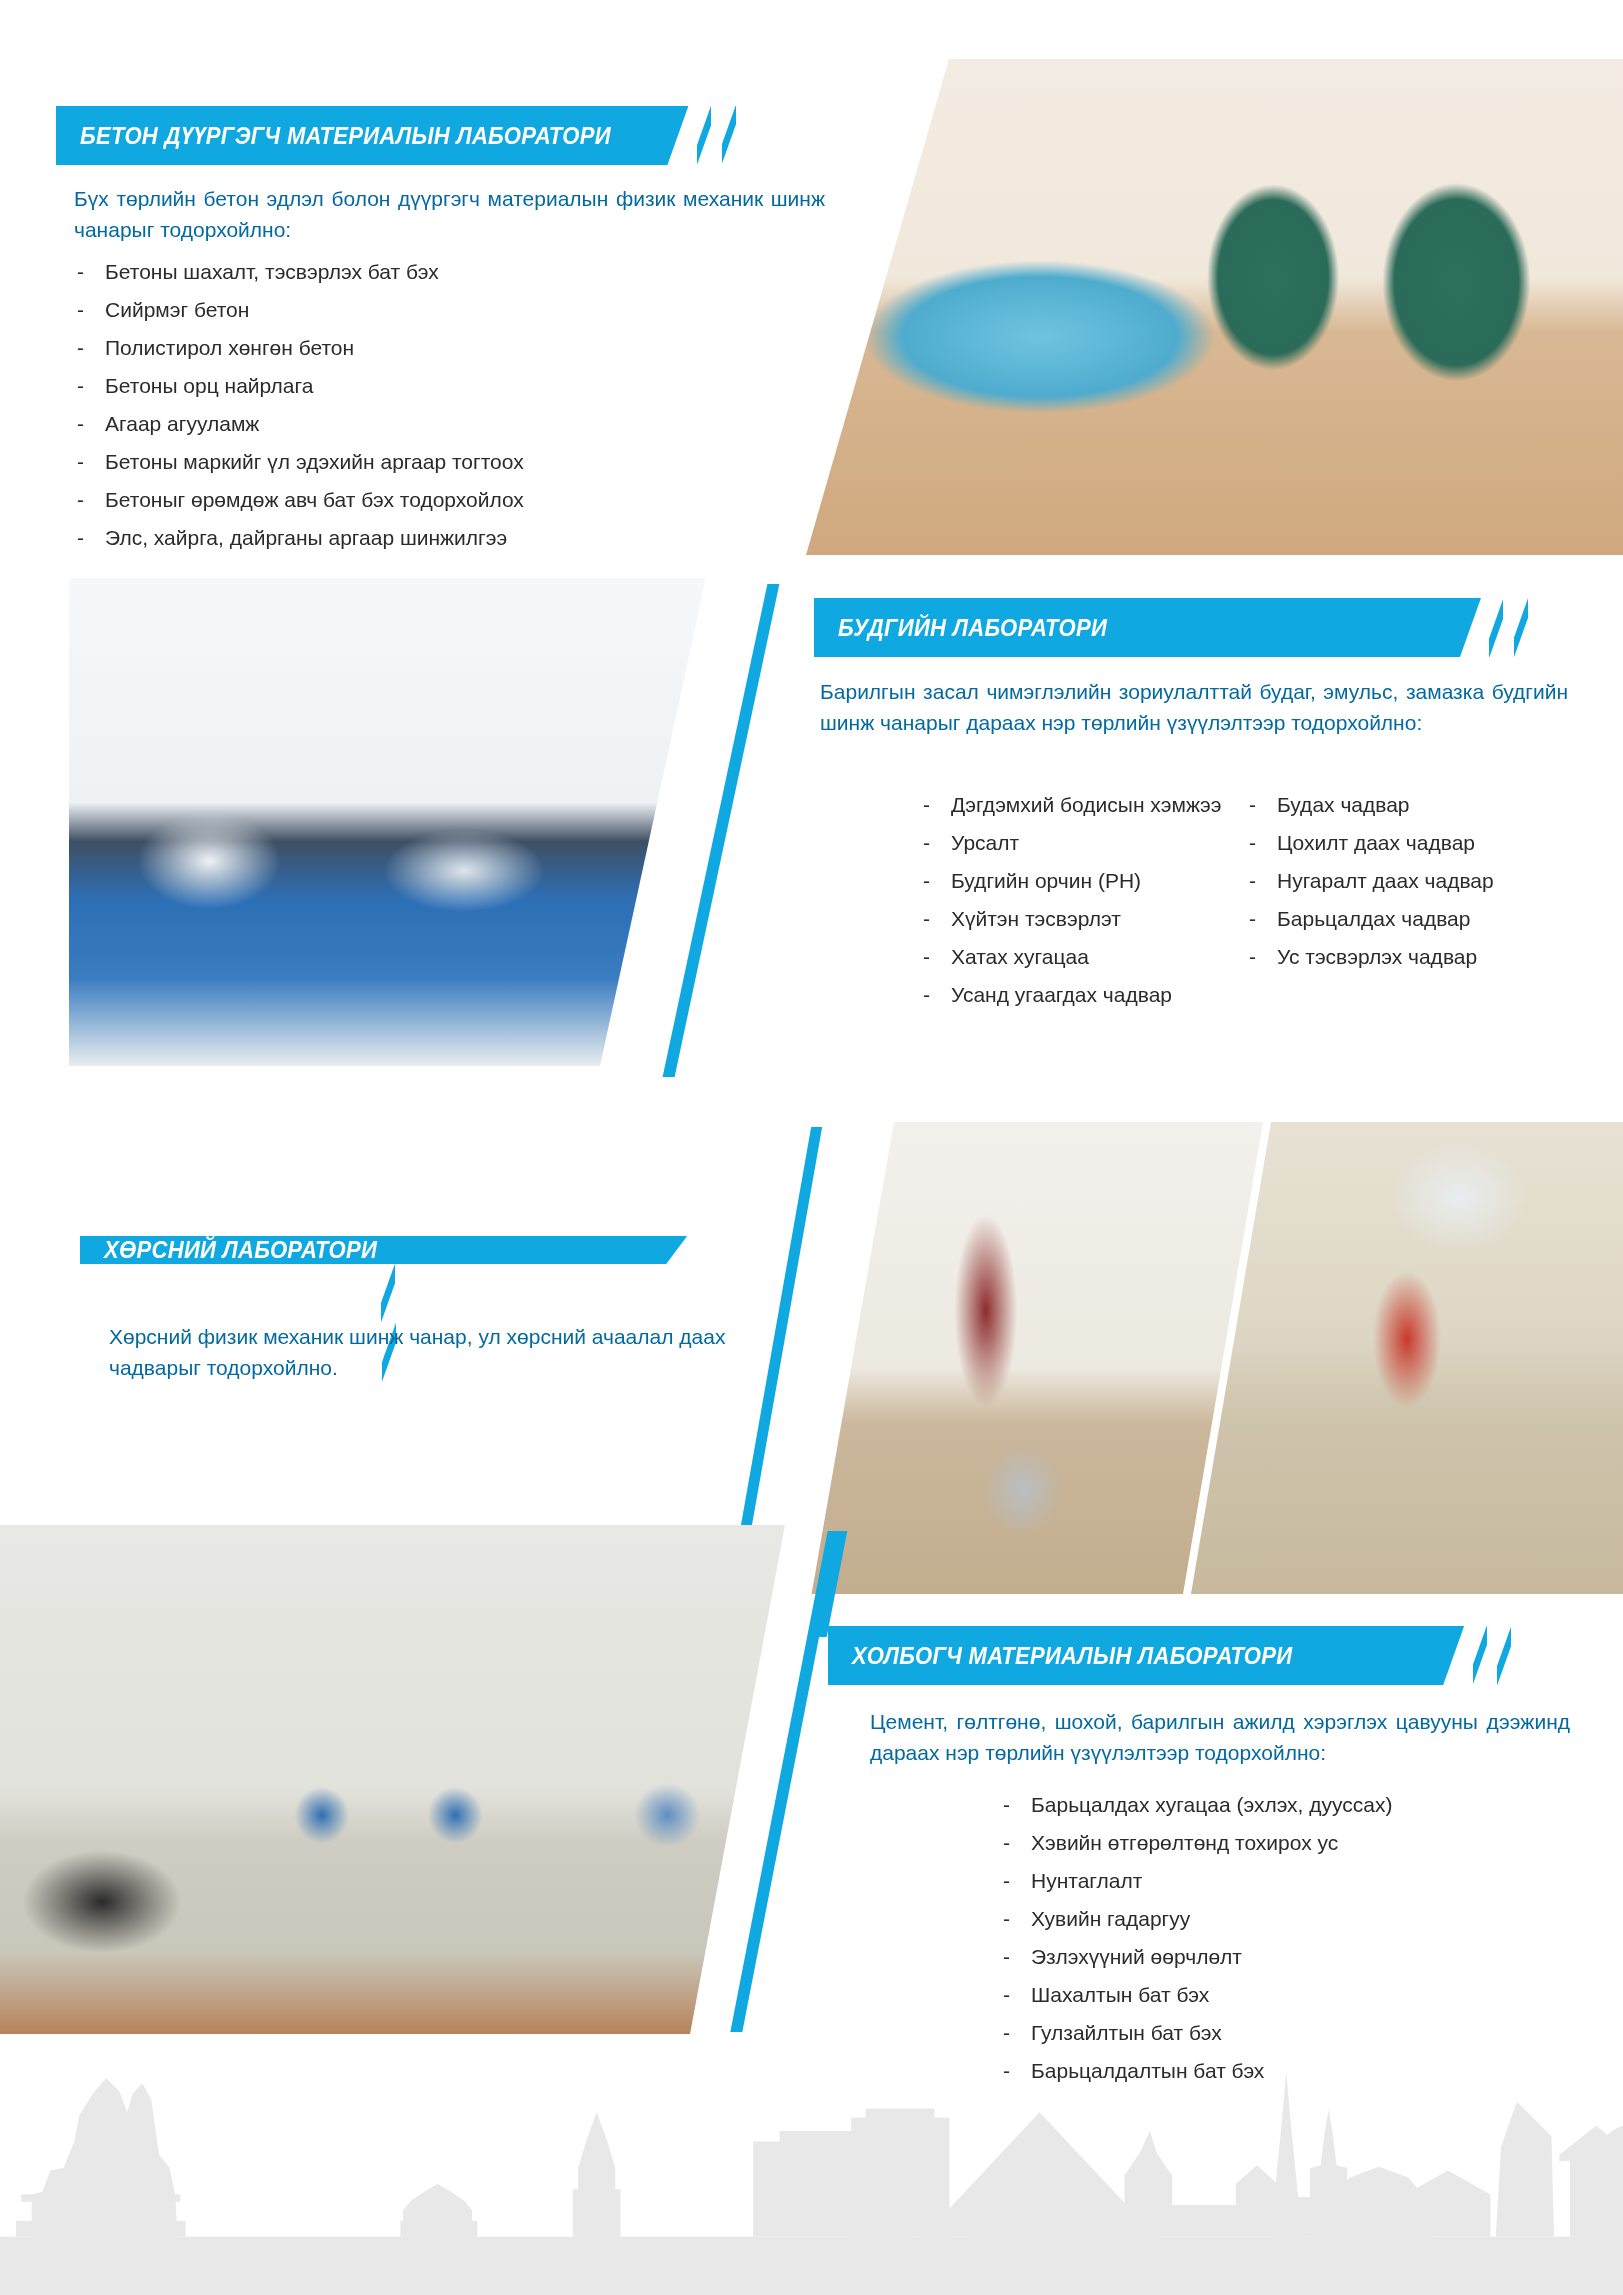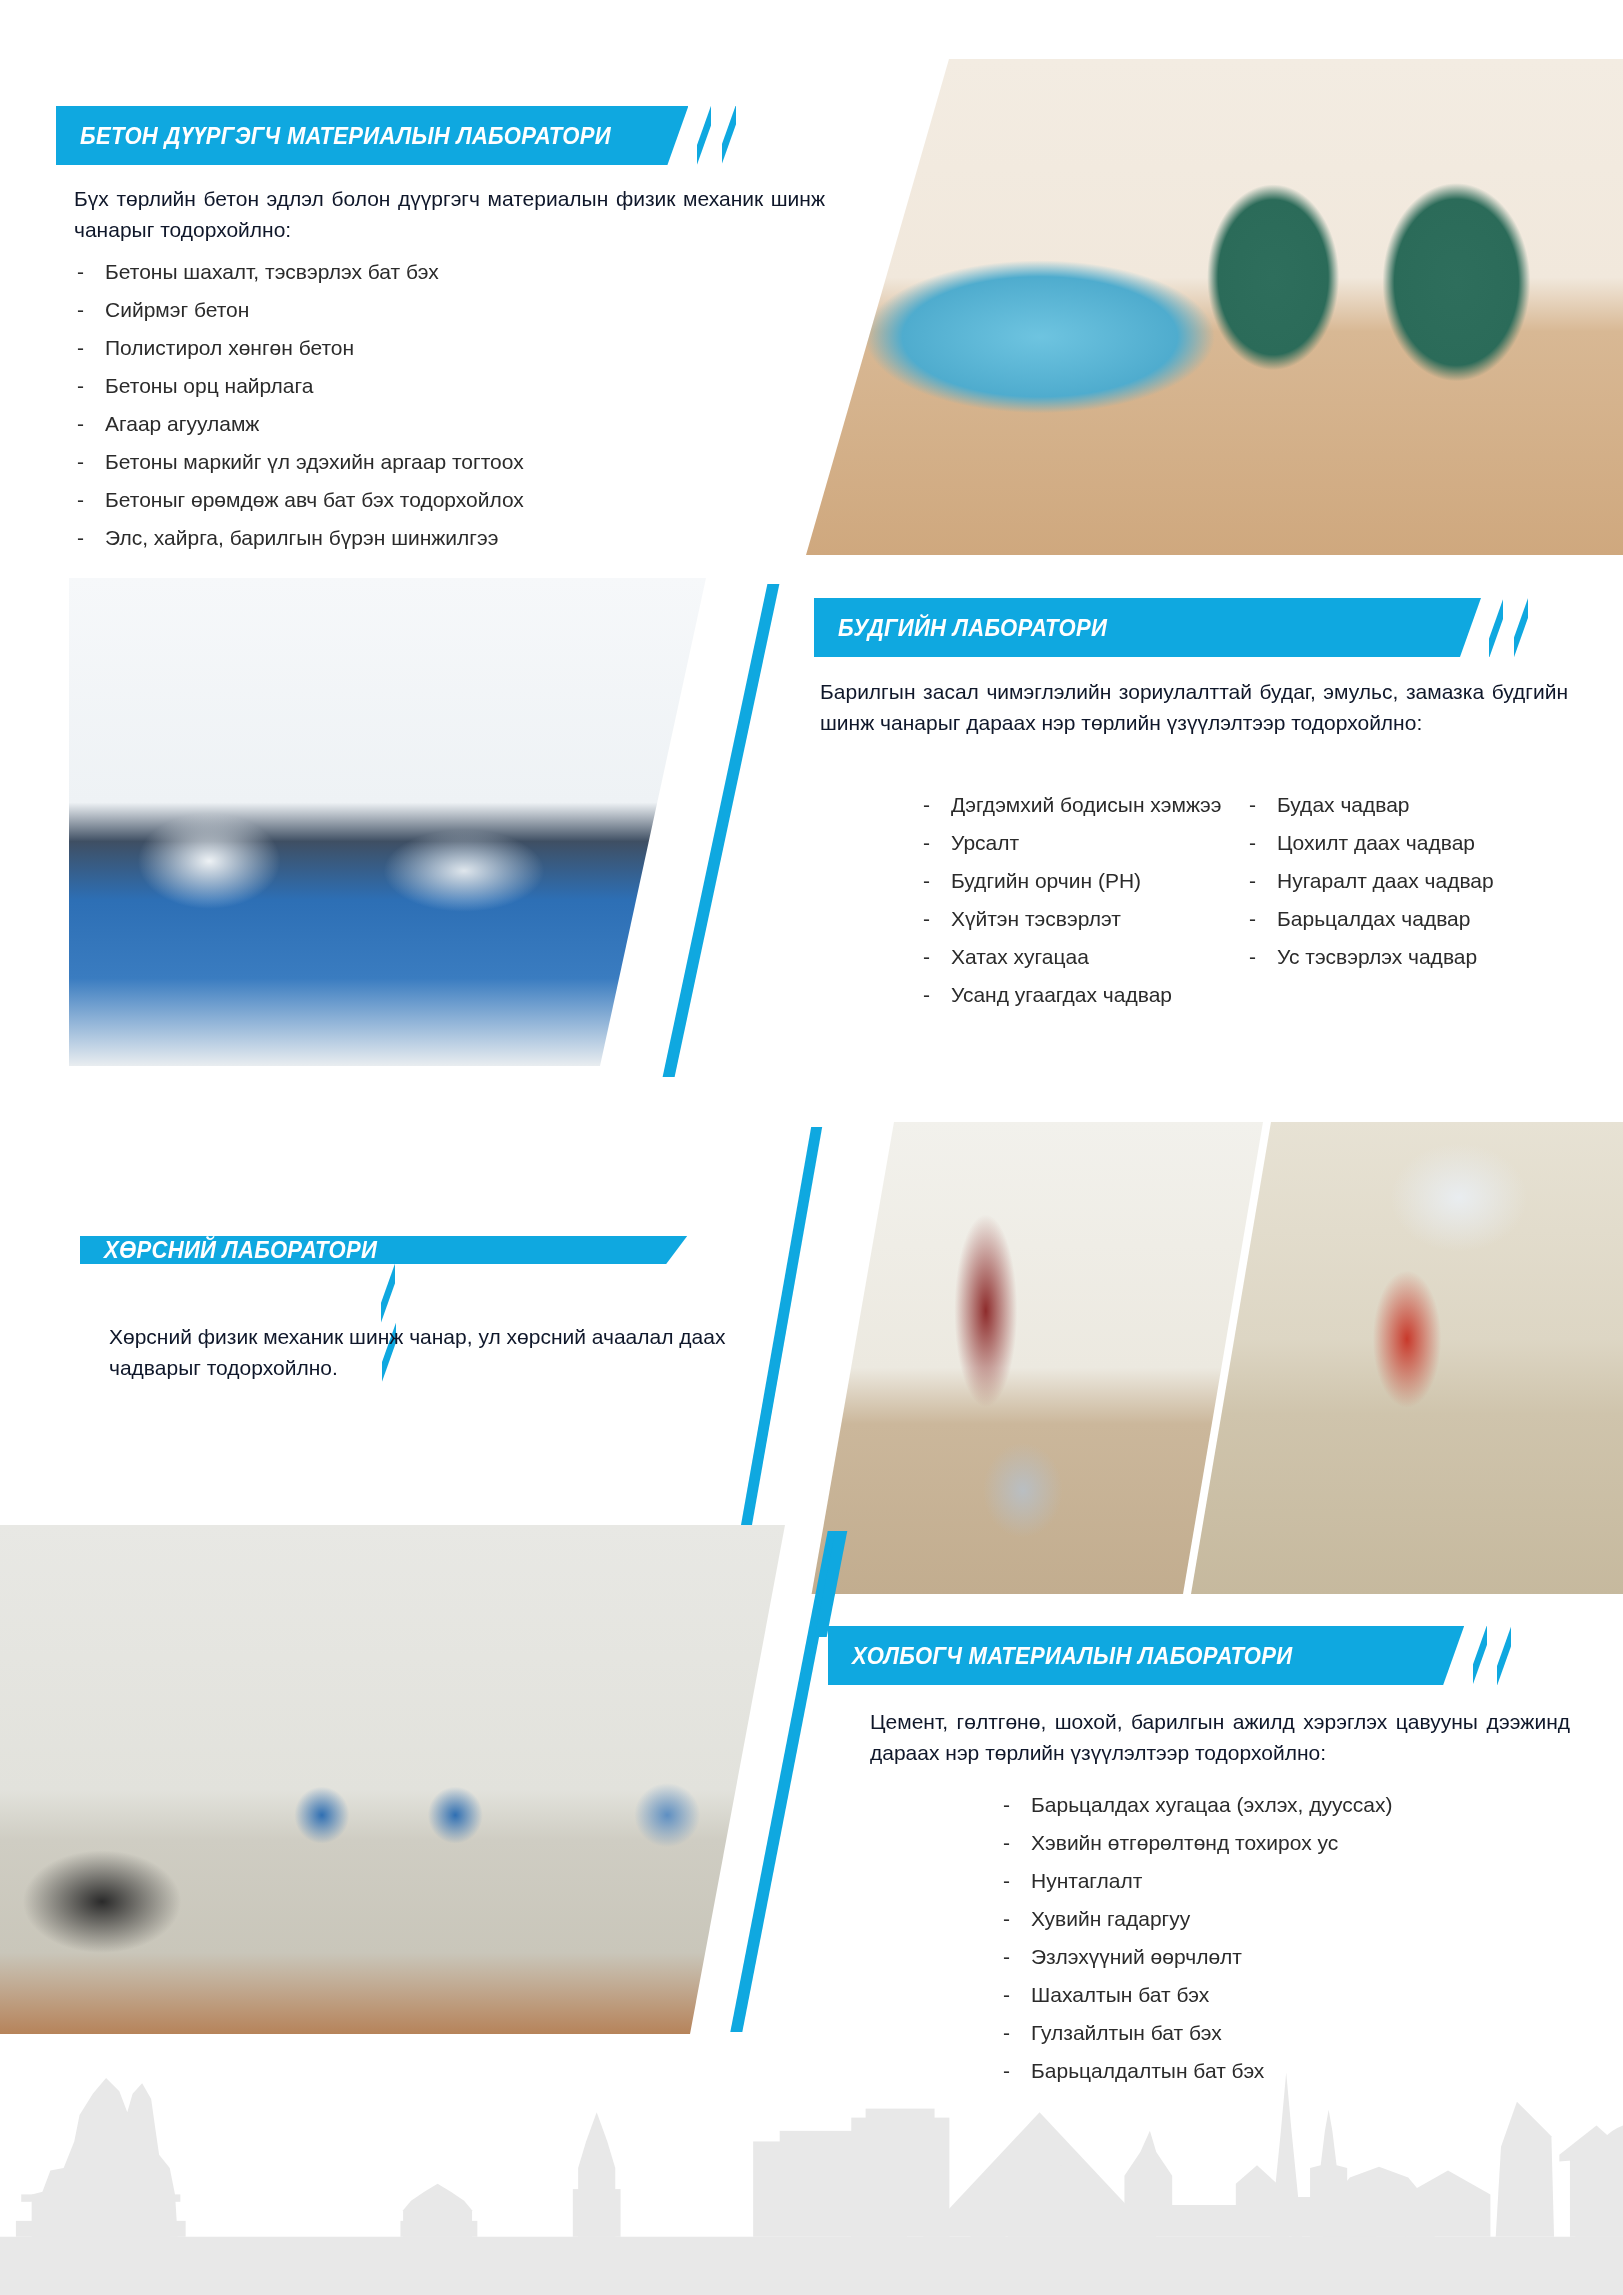--- a/index.html
+++ b/index.html
@@ -26,21 +26,21 @@
   }
   .hdr .slash{
     width:14px;height:59px;background:var(--accent);
     clip-path:polygon(21px 0, 100% 0, calc(100% - 21px) 100%, 0 100%);
     margin-left:8.5px;flex:none;
   }
   .hdr .slash.s2{margin-left:10.6px;}
 
   
   .para{
-    position:absolute;color:#0f172a;font-size:21px;line-height:1.48;
+    position:absolute;color:#0369a1;font-size:21px;line-height:1.48;
     text-align:justify;
   }
   .para.nj{text-align:left;}
   ul.blist{list-style:none;margin:0;padding:0;position:absolute;}
   ul.blist li{
     display:flex;color:#2b2b2b;font-size:21px;line-height:1.46;
     margin-bottom:7.4px;
   }
   ul.blist li .dash{width:28px;flex:none;}
   ul.blist li .txt{flex:1;}
@@ -138,21 +138,21 @@
     <li>
         <span class="dash">-</span>
         <span class="txt">Бетоны маркийг үл эдэхийн аргаар тогтоох</span>
       </li>
     <li>
         <span class="dash">-</span>
         <span class="txt">Бетоныг өрөмдөж  авч бат бэх тодорхойлох</span>
       </li>
     <li>
         <span class="dash">-</span>
-        <span class="txt">Элс, хайрга, барилгын бүрэн шинжилгээ</span>
+        <span class="txt">Элс, хайрга, дайрганы аргаар шинжилгээ</span>
       </li>
   </ul>
 
   <div class="photo ph-paint" style="left:69px;top:578px;width:637px;height:488px;
               clip-path:polygon(0 0, 637px 0, 531px 488px, 0 488px);">
     <div class="inner"></div>
   </div>
   <div class="diag" style="left:715px;top:584px;width:11.7px;height:493px;transform:skewX(-12deg);"></div>
 
   <div class="hdr" style="left:814px;top:598px;">

